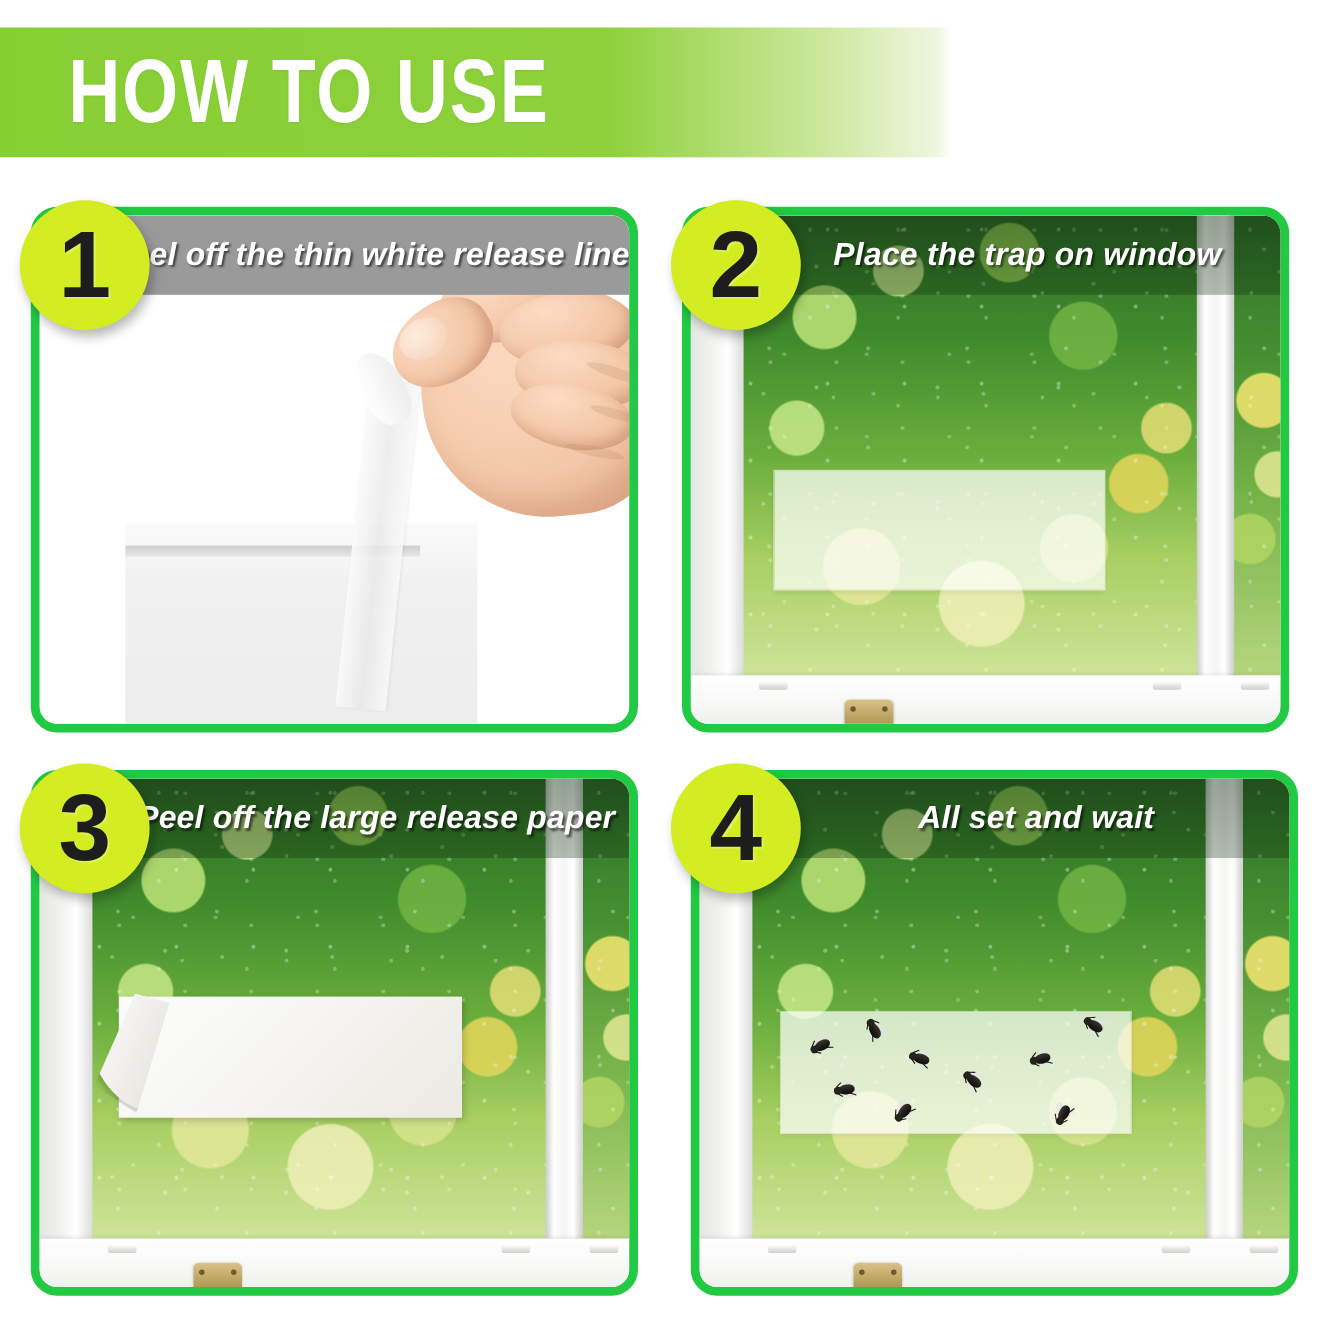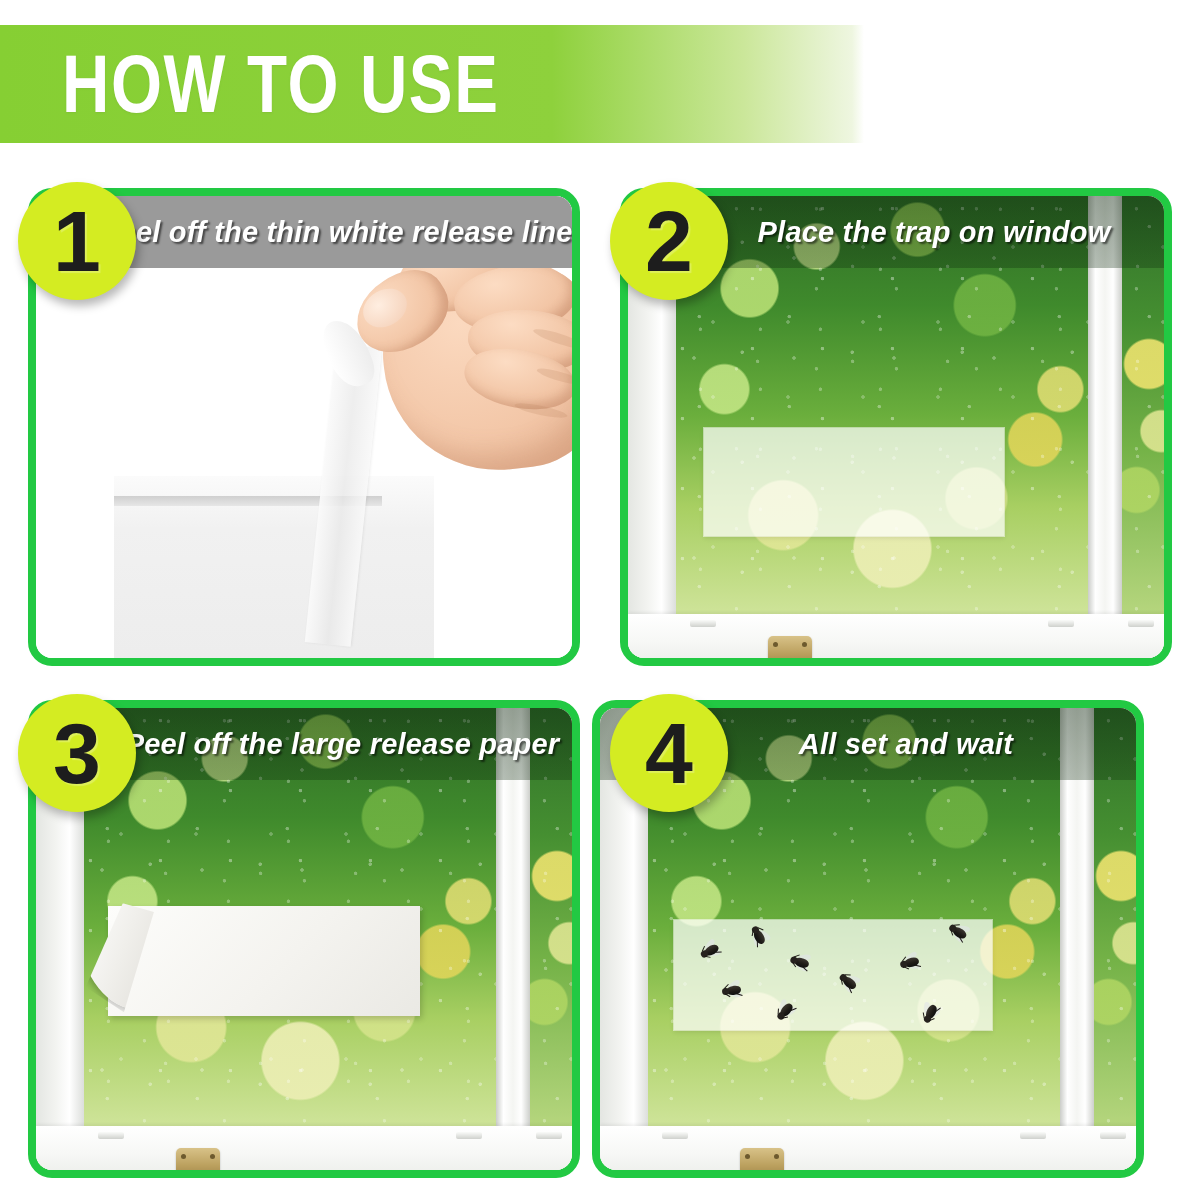--- a/index.html
+++ b/index.html
@@ -27,21 +27,21 @@
   
   .panel{
     position:absolute;width:552px;height:478px;
     border:8px solid #22c943;border-radius:24px;
     background:#ffffff;overflow:hidden;
     box-sizing:border-box;
   }
   .p1{left:28px;top:188px;}
   .p2{left:620px;top:188px;text-align:right;}
   .p3{left:28px;top:700px;}
-  .p4{left:592px;top:700px;padding-left:25px;}
+  .p4{left:628px;top:700px;padding-left:25px;}
 
   .photo{position:absolute;inset:0;overflow:hidden;}
 
   
   .cap{
     position:absolute;left:0;top:0;width:100%;height:72px;
     display:flex;align-items:center;justify-content:center;
     z-index:6;box-sizing:border-box;padding-left:86px;padding-right:10px;
   }
   .cap.gray{background:#9a9a9a;}

